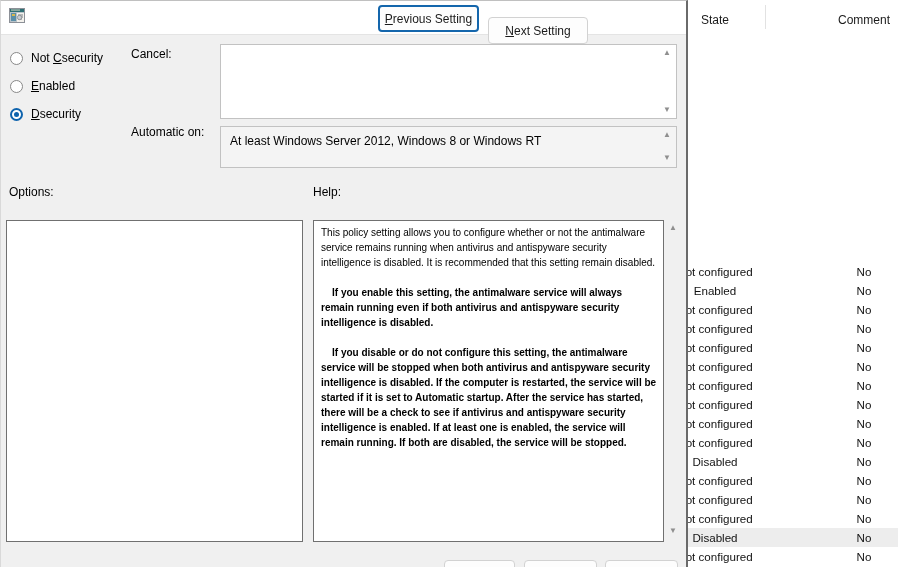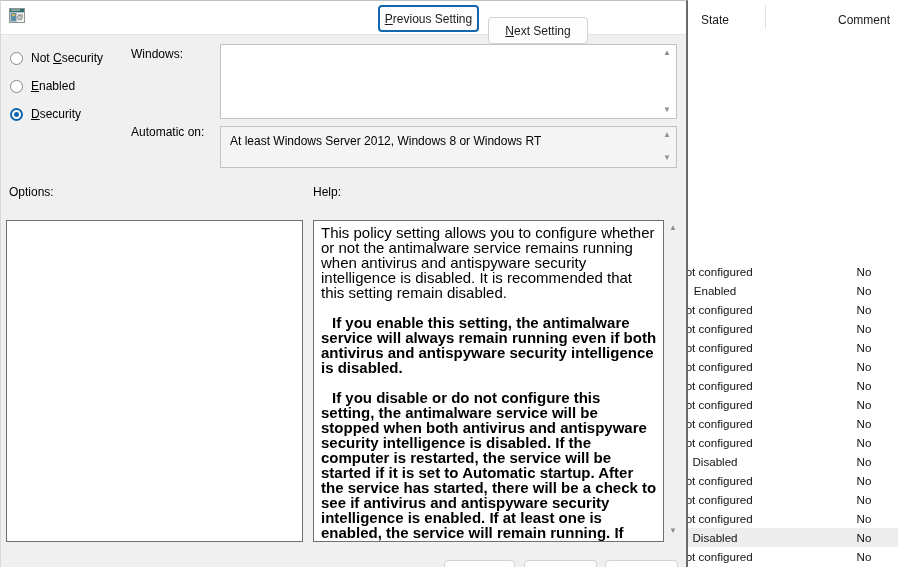--- a/index.html
+++ b/index.html
@@ -52,21 +52,21 @@
   .comment-box{position:absolute;left:219px;top:43px;width:457px;height:75px;box-sizing:border-box;
                background:#fff;border:1px solid #c2c2c2;}
   .supported-box{position:absolute;left:219px;top:125px;width:457px;height:42px;box-sizing:border-box;
                background:#f4f4f4;border:1px solid #c2c2c2;}
   .supported-text{position:absolute;left:9px;top:7px;font-size:12px;white-space:nowrap;}
 
   .options-box{position:absolute;left:5px;top:219px;width:297px;height:322px;box-sizing:border-box;
                background:#fff;border:1px solid #707070;}
   .help-box{position:absolute;left:312px;top:219px;width:351px;height:322px;box-sizing:border-box;
                background:#fff;border:1px solid #707070;overflow:hidden;padding:4px 6px 4px 7px;}
-  .help-box p{margin:0 0 15px 0;font-size:15px;line-height:15px;color:#000;}
+  .help-box p{margin:0 0 15px 0;font-size:10px;line-height:15px;color:#000;}
   .help-box p.indent{text-indent:11px;font-weight:bold;}
 
   .scroll-arrow{position:absolute;font-size:8px;line-height:10px;color:#8f8f8f;width:12px;text-align:center;cursor:default;}
   .cmt-up{left:660px;top:47px;}   .cmt-down{left:660px;top:104px;}
   .sup-up{left:660px;top:129px;}  .sup-down{left:660px;top:152px;}
   .help-up{left:666px;top:222px;} .help-down{left:666px;top:525px;}
 </style>
 </head>
 <body>
 
@@ -174,21 +174,21 @@
     </div>
     <div class="radio-item radio-en">
       <span class="radio-circle"></span>
       <span><span></span><span class="u">E</span><span>nabled</span></span>
     </div>
     <div class="radio-item radio-dis selected">
       <span class="radio-circle"></span>
       <span><span></span><span class="u">D</span><span>security</span></span>
     </div>
 
-    <span class="lbl lbl-comment">Windows:</span>
+    <span class="lbl lbl-comment">Cancel:</span>
     <div class="comment-box"></div>
     <span class="scroll-arrow cmt-up">▲</span>
     <span class="scroll-arrow cmt-down">▼</span>
 
     <span class="lbl lbl-supported">Automatic on:</span>
     <div class="supported-box">
       <span class="supported-text">At least Windows Server 2012, Windows 8 or Windows RT</span>
     </div>
     <span class="scroll-arrow sup-up">▲</span>
     <span class="scroll-arrow sup-down">▼</span>

